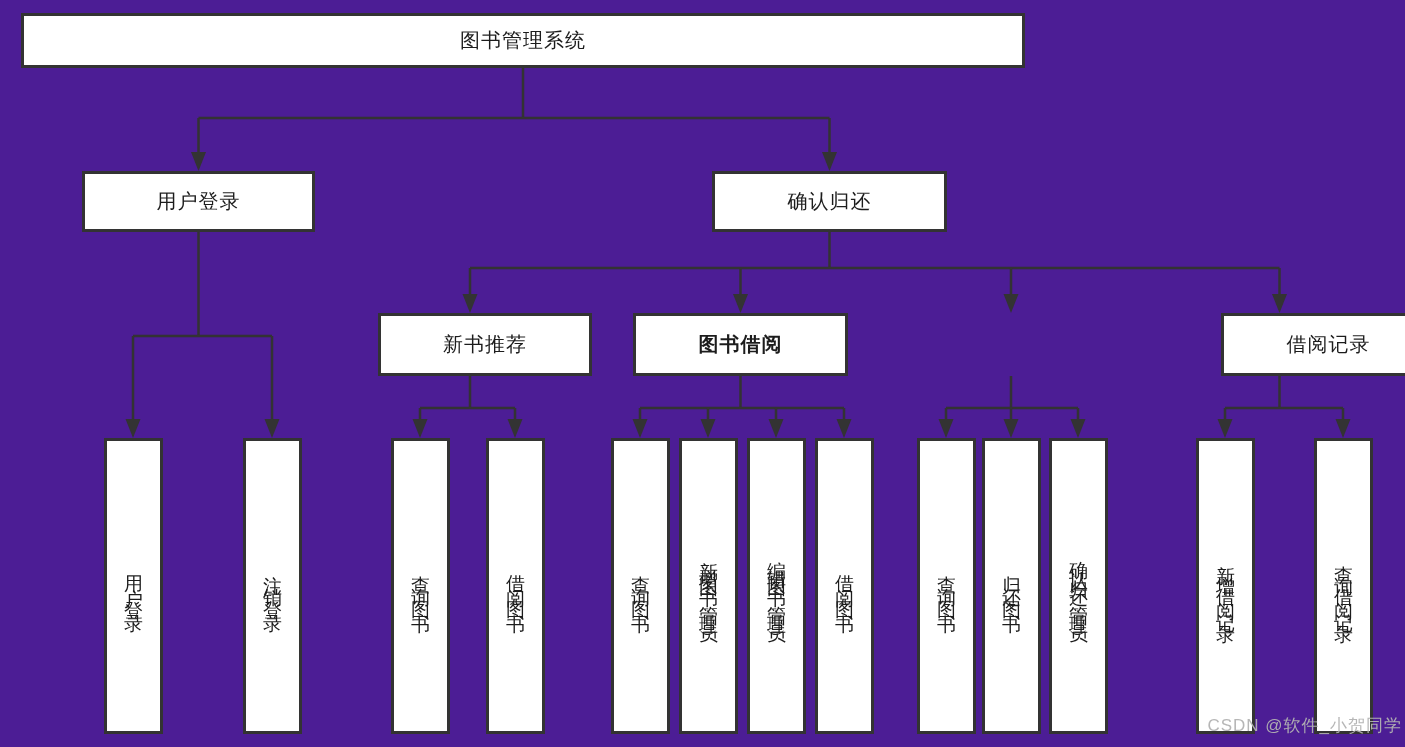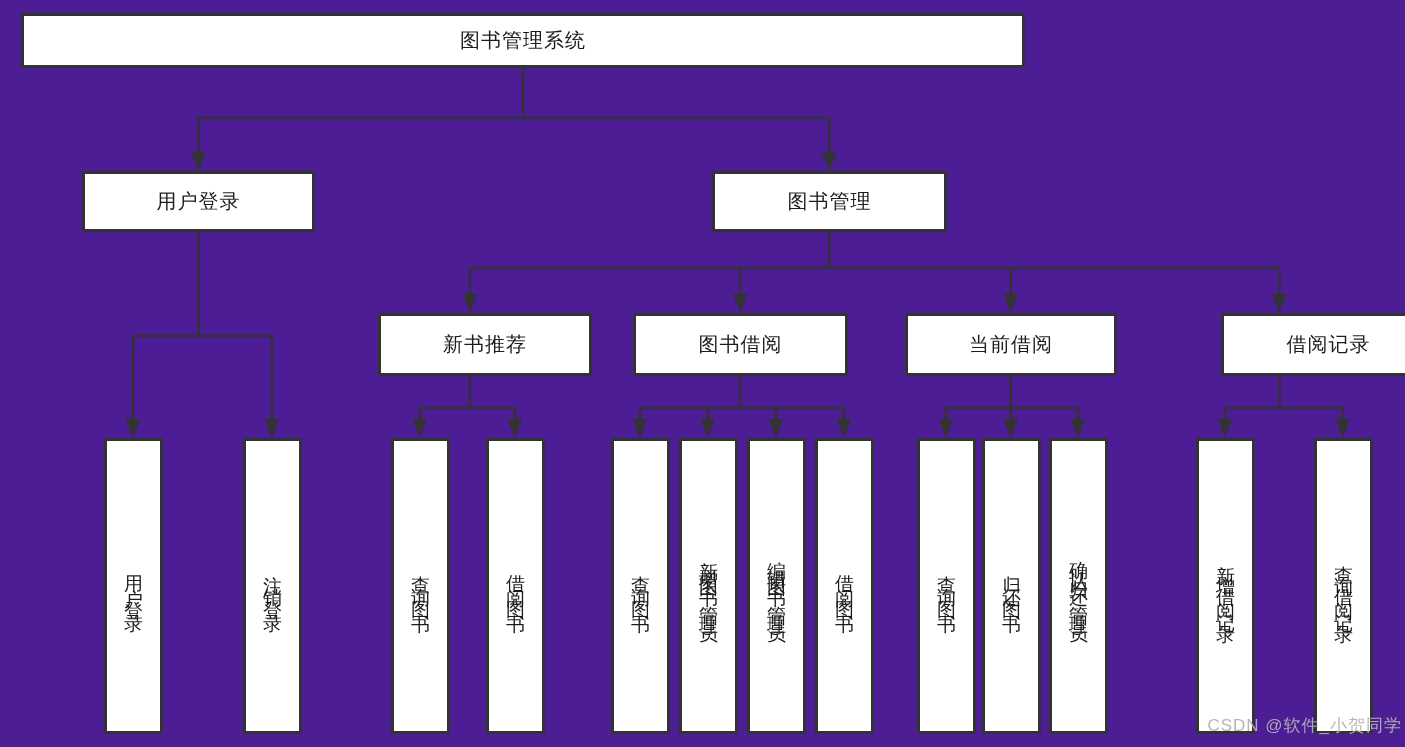--- a/index.html
+++ b/index.html
@@ -109,25 +109,24 @@
       <path d="M1003.5 419 L1018.5 419 L1011 438 Z"></path>
       <path d="M1070.5 419 L1085.5 419 L1078 438 Z"></path>
       <path d="M1217.5 419 L1232.5 419 L1225 438 Z"></path>
       <path d="M1335.5 419 L1350.5 419 L1343 438 Z"></path>
     </g>
   </svg>
 
   <div class="node" style="left:21px; top:13px; width:1004px; height:55px;">图书管理系统</div>
 
   <div class="node" style="left:82px; top:171px; width:233px; height:61px;">用户登录</div>
-  <div class="node" style="left:712px; top:171px; width:235px; height:61px;">图书管理</div>
+  <div class="node" style="left:712px; top:171px; width:235px; height:61px;">确认归还</div>
 
   <div class="node" style="left:378px; top:313px; width:214px; height:63px;">新书推荐</div>
-  <div class="node" style="left:633px; top:313px; width:215px; height:63px;">图书借阅</div>
-  <div class="node" style="left:905px; top:313px; width:212px; height:63px;">当前借阅</div>
+  <div class="node" style="left:633px; top:313px; width:215px; height:63px;font-weight:bold;">图书借阅</div>
   <div class="node" style="left:1221px; top:313px; width:215px; height:63px;">借阅记录</div>
 
   <div class="node vnode" style="left:104px; top:438px; width:59px; height:296px;">
     <span>用户登录</span>
   </div>
   <div class="node vnode" style="left:243px; top:438px; width:59px; height:296px;">
     <span>注销登录</span>
   </div>
 
   <div class="node vnode" style="left:391px; top:438px; width:59px; height:296px;">

